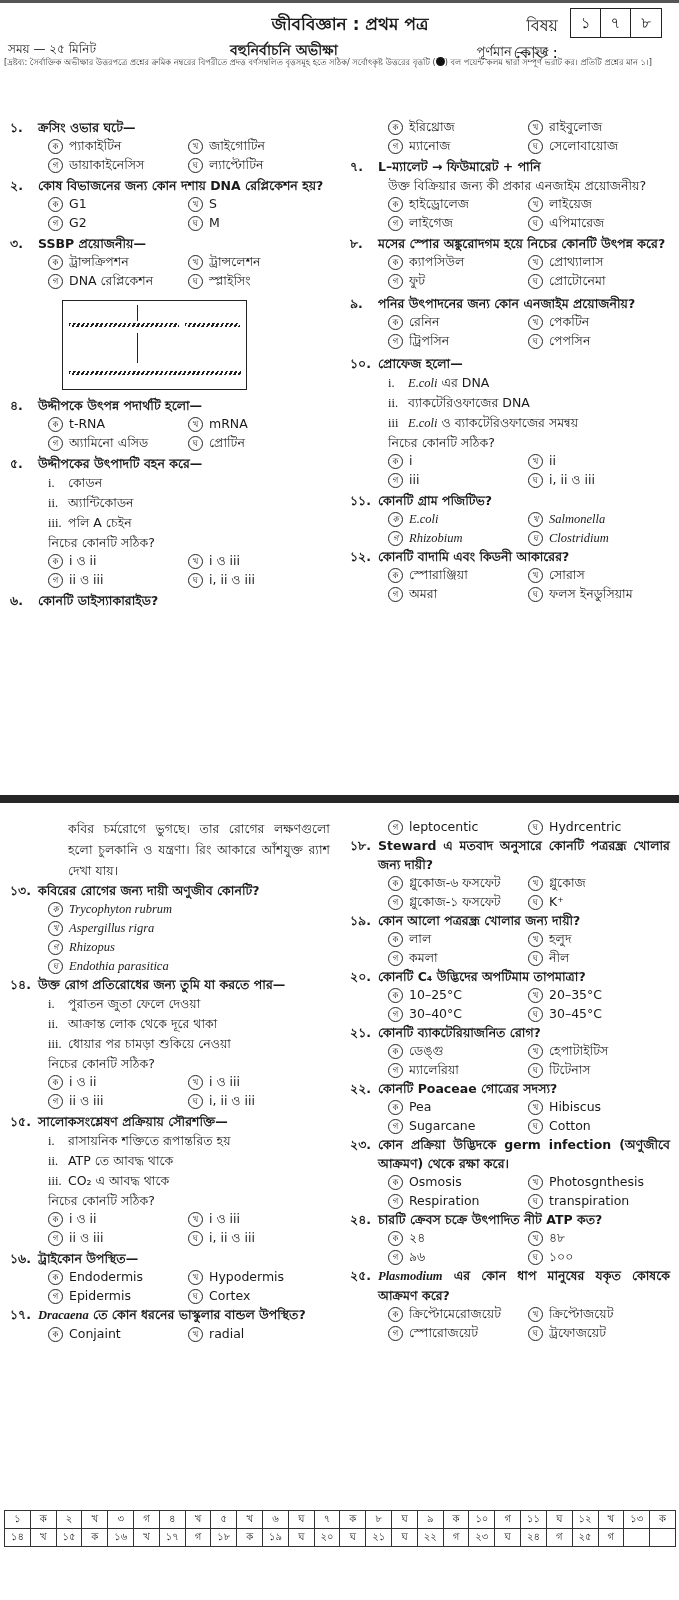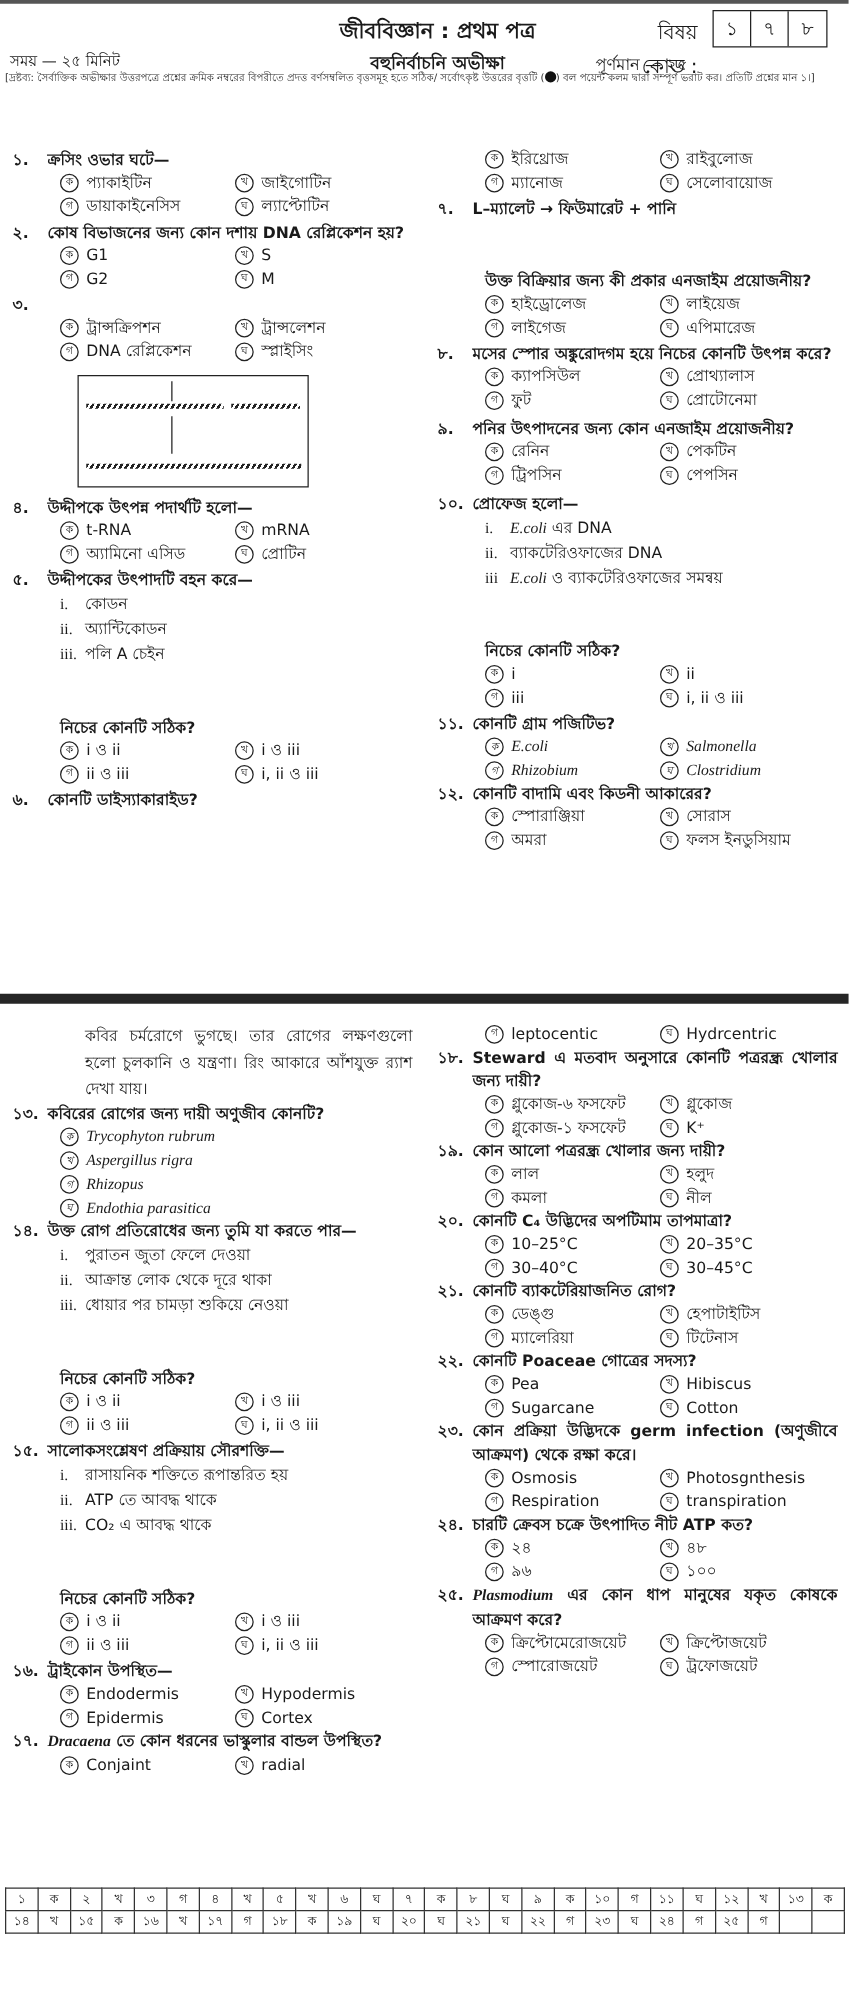--- a/index.html
+++ b/index.html
@@ -3,36 +3,36 @@
 <meta charset="utf-8">
 <style>
   * { box-sizing: border-box; margin: 0; padding: 0; }
   html, body { width: 679px; height: 1600px; background: #ffffff; overflow: hidden; }
   body { font-family: "DejaVu Sans", sans-serif; color: #1a1a1a; position: relative; }
   .top-border { position: absolute; left: 0; top: 0; width: 679px; height: 3px; background: #555; }
 
   
   .header { position: absolute; left: 0; top: 3px; width: 558px; height: 92px; }
   .title { position: absolute; left: 230px; top: 8px; width: 240px; text-align: center; font-size: 17px; font-weight: bold; }
-  .subtitle { position: absolute; left: 230px; top: 36px; width: 240px; text-align: center; font-size: 14px; font-weight: bold; }
+  .subtitle { position: absolute; left: 230px; top: 36px; width: 240px; text-align: left; font-size: 14px; font-weight: bold; }
   .time { position: absolute; left: 8px; top: 37px; font-size: 12px; }
   .code-label { position: absolute; left: 495px; top: 10px; font-size: 16px; text-align: right; }
   .code-box { position: absolute; left: 570px; top: 5px; display: flex; border: 1px solid #222; }
   .code-box span { width: 30px; height: 28px; display: flex; align-items: center; justify-content: center; font-size: 15px; border-right: 1px solid #222; }
   .code-box span:last-child { border-right: none; }
   .marks { position: absolute; right: 8px; top: 39px; font-size: 13px; }
   .instructions { position: absolute; left: 4px; top: 53px; width: 671px; font-size: 8.2px; line-height: 13px; text-align: left; color: #333; }
   .bullet-dot { display: inline-block; width: 9px; height: 9px; background: #111; border-radius: 50%; vertical-align: -1px; }
 
   
   .col { position: absolute; width: 330px; font-size: 12.5px; }
   .q { display: flex; line-height: 19px; }
   .q .num { width: 38px; padding-left: 10px; font-weight: bold; flex-shrink: 0; }
   .q .text { flex: 1; font-weight: bold; text-align: justify; }
-  .stem { padding-left: 48px; line-height: 19px; font-weight: bold; margin-top: 39px; }
+  .stem { padding-left: 48px; line-height: 19px; font-weight: normal; }
   .stim-text { padding-left: 68px; line-height: 21px; text-align: justify; }
   .opts { display: grid; grid-template-columns: 140px 150px; padding-left: 48px; row-gap: 1px; }
   .opt { display: flex; align-items: center; line-height: 18px; white-space: nowrap; }
   .opt.full { grid-column: 1 / span 2; }
   .circ { display: inline-flex; width: 15px; height: 15px; border: 1px solid #222; border-radius: 50%; font-size: 8.5px; align-items: center; justify-content: center; margin-right: 6px; flex-shrink: 0; }
   .roman { padding-left: 48px; line-height: 20px; display: flex; }
   .roman .rn { width: 20px; font-family: "Liberation Serif", serif; }
   .it { font-style: italic; font-family: "Liberation Serif", serif; }
   .sq { display: inline-block; width: 9px; height: 9px; background: #333; margin-left: 10px; margin-right: 28px; vertical-align: 0; }
   .gap4 { height: 4px; }
@@ -113,20 +113,21 @@
         <span>G2</span>
       </div>
     <div class="opt">
         <span class="circ">ঘ</span>
         <span>M</span>
       </div>
   </div>
   <div class="gap2"></div>
   <div class="q">
       <span class="num">৩.</span>
+      <span class="text">SSBP প্রয়োজনীয়—</span>
     </div>
   <div class="opts">
     <div class="opt">
         <span class="circ">ক</span>
         <span>ট্রান্সক্রিপশন</span>
       </div>
     <div class="opt">
         <span class="circ">খ</span>
         <span>ট্রান্সলেশন</span>
       </div>

